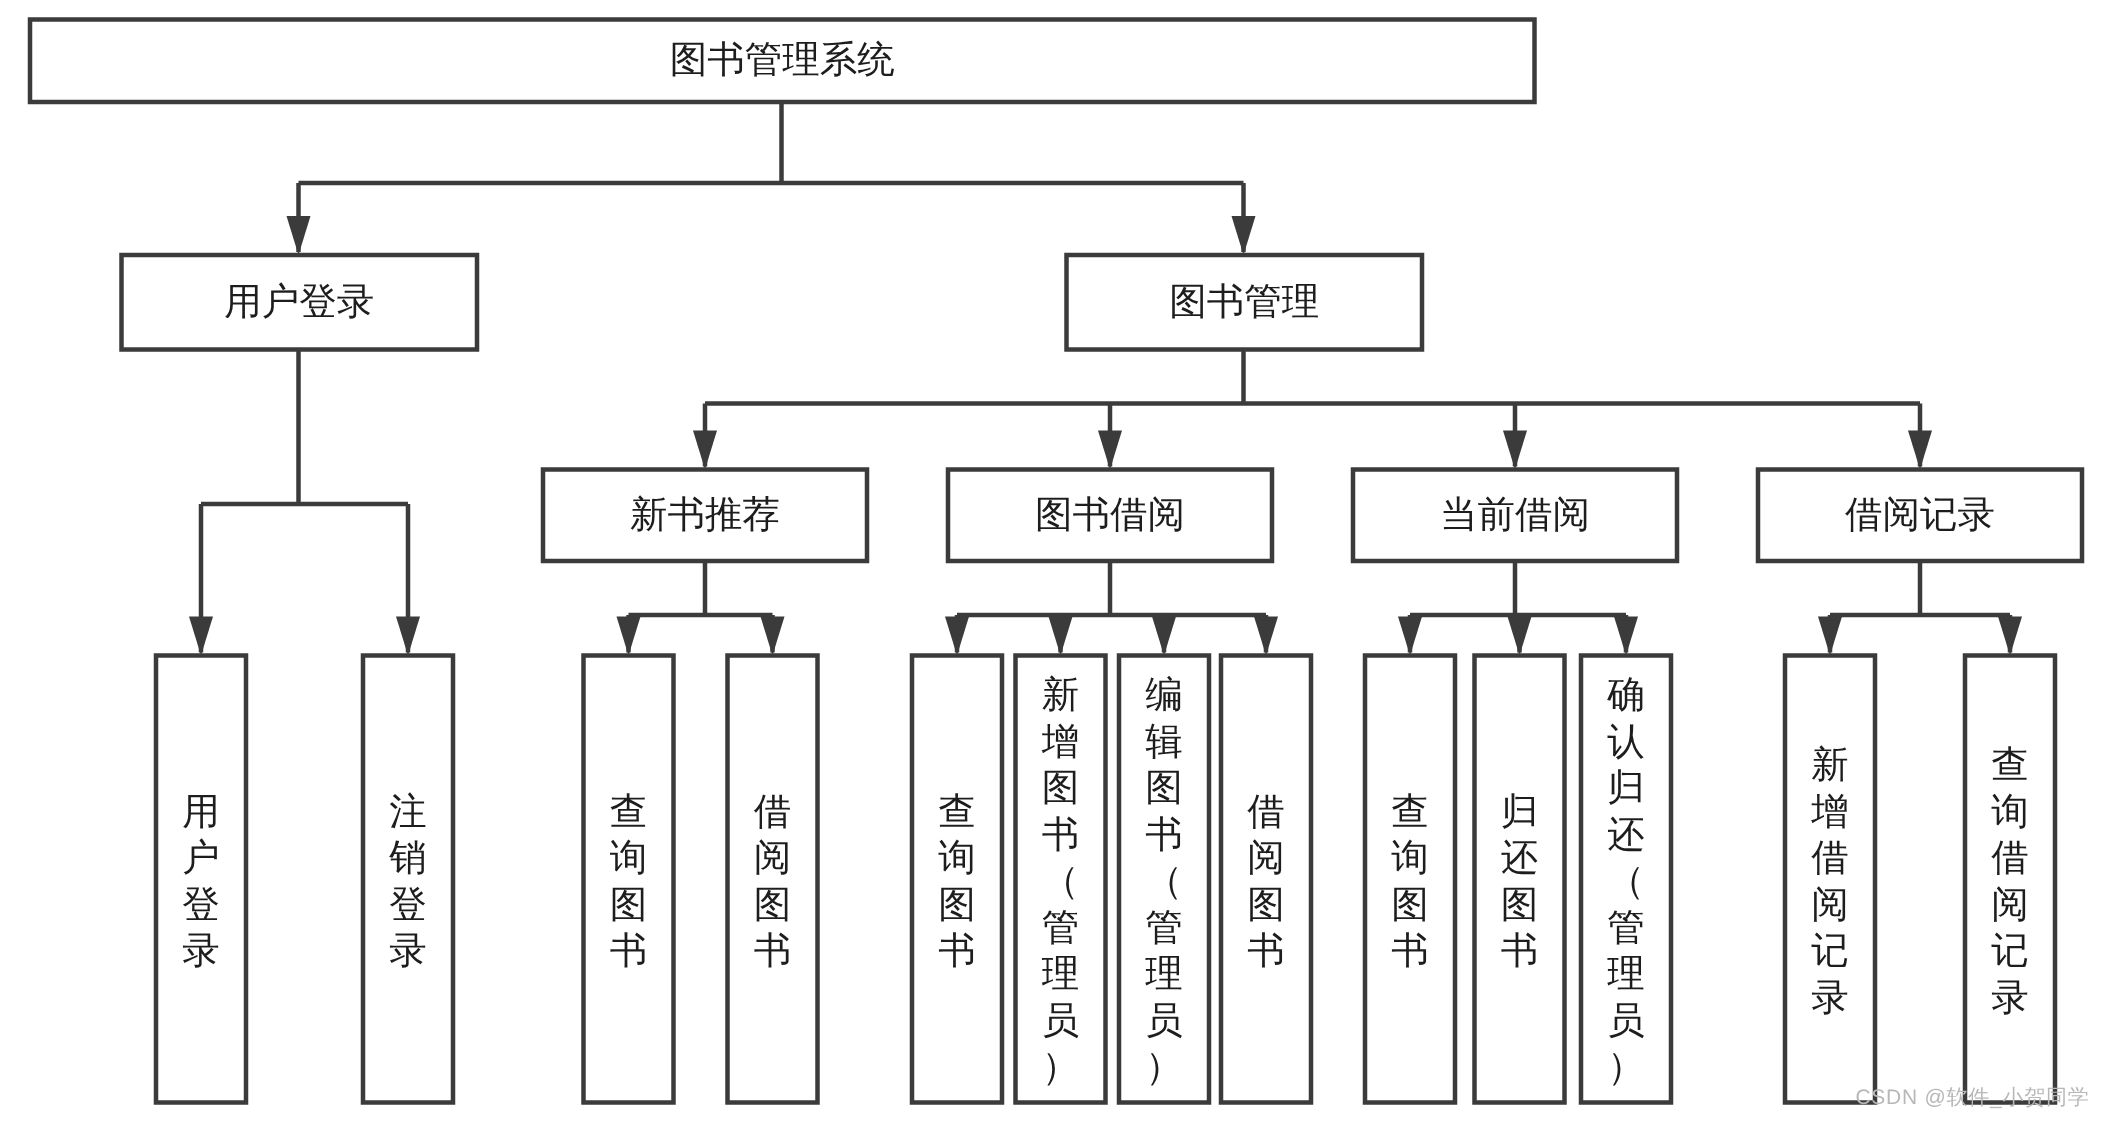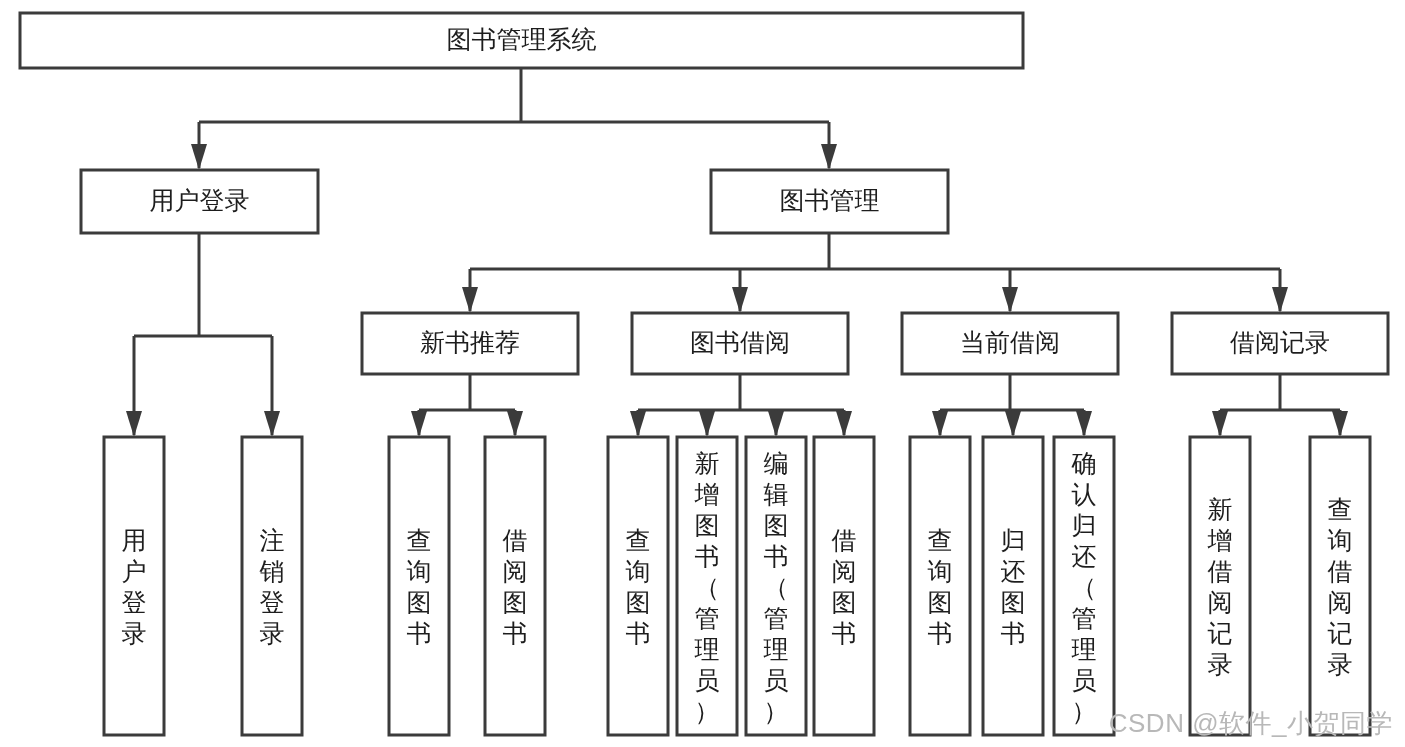--- a/index.html
+++ b/index.html
@@ -51,21 +51,21 @@
     font-family: "Liberation Sans", "DejaVu Sans", sans-serif;
     font-size: 25px;
     fill: #1d1d1d;
     text-anchor: middle;
   }
   .watermark-text {
     position: absolute;
     right: 12px;
     bottom: 6px;
     font-family: "Liberation Sans", "DejaVu Sans", sans-serif;
-    font-size: 26px;
+    font-size: 14px;
     color: #b8b8b8;
     letter-spacing: 0.5px;
     white-space: nowrap;
     user-select: none;
     margin-top: 24px;
   }
 </style>
 </head>
 <body>
 

